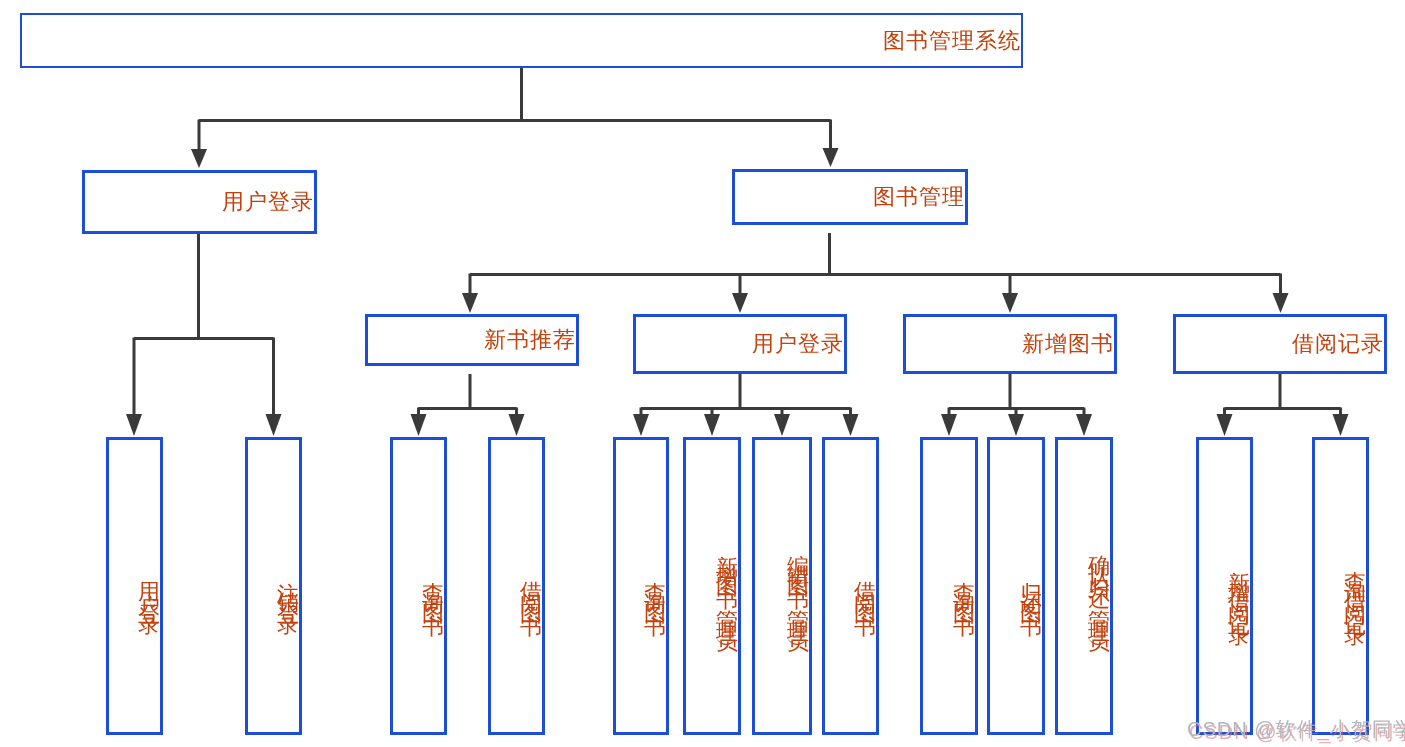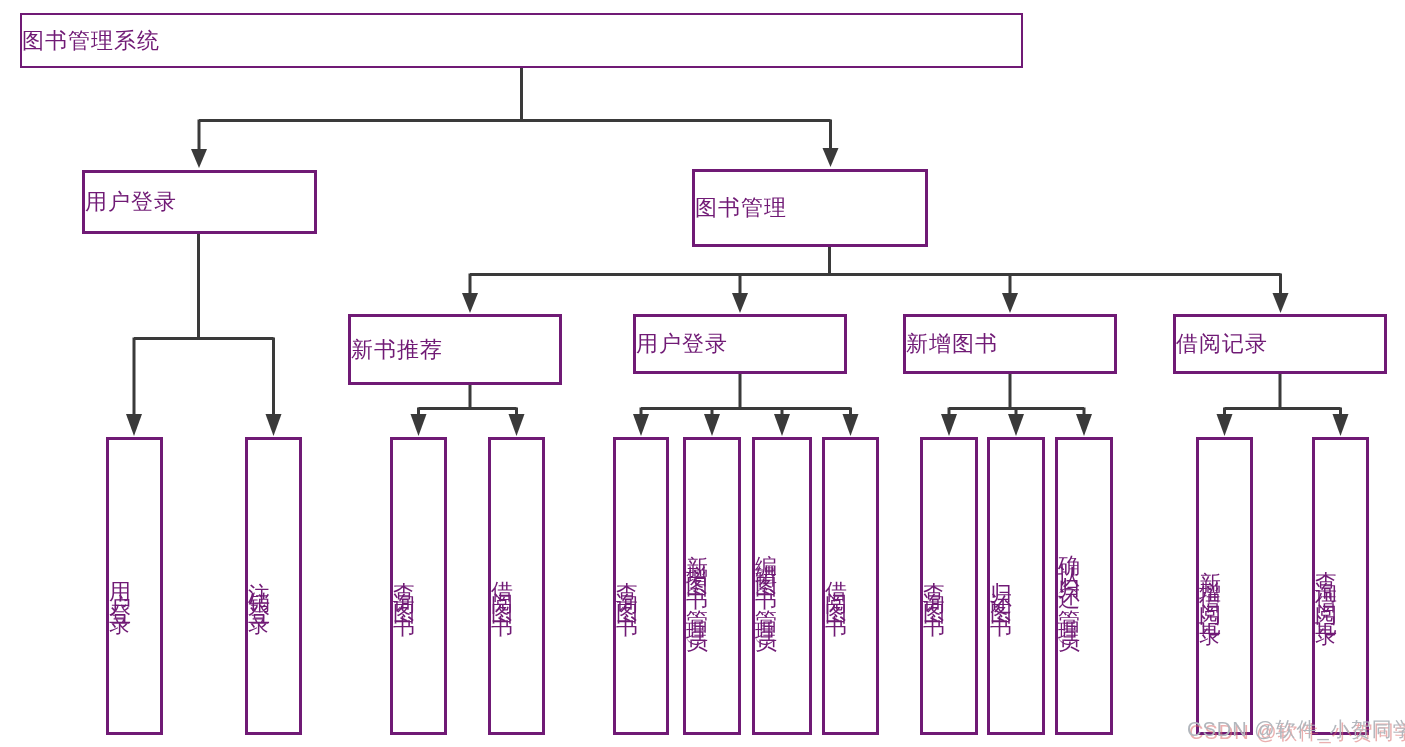--- a/index.html
+++ b/index.html
@@ -2,35 +2,35 @@
 <html><head>
 <meta charset="utf-8">
 <style>
   html,body { margin:0; padding:0; background:#ffffff; }
   #canvas {
     position:relative; width:1405px; height:747px; background:#ffffff;
     font-family:"Liberation Sans","DejaVu Sans",sans-serif; overflow:hidden;
   }
   #connectors { position:absolute; left:0; top:0; width:1405px; height:747px; }
   .box {
-    position:absolute; background:#ffffff; border:3px solid #701a75;
-    box-sizing:border-box; display:flex; align-items:center; justify-content:flex-start;
-    color:#701a75;
+    position:absolute; background:#ffffff; border:3px solid #1d4ed8;
+    box-sizing:border-box; display:flex; align-items:center; justify-content:flex-end;
+    color:#c2410c;
   }
   .box.root { border-width:2px; }
   .box.h span { font-size:22px; letter-spacing:1px; white-space:nowrap; }
   .box.v span {
     writing-mode:vertical-rl; text-orientation:mixed;
     font-size:22px; letter-spacing:11px; line-height:1; white-space:nowrap;
   }
   
   .n-root { left:20px;  top:13px;  width:1003px; height:55px; }
   .n-l2a  { left:82px;  top:170px; width:235px;  height:64px; }
-  .n-l2b  { left:692px; top:169px; width:236px;  height:78px; }
-  .n-l3a  { left:348px; top:314px; width:214px;  height:71px; }
+  .n-l2b  { left:732px; top:169px; width:236px;  height:56px; }
+  .n-l3a  { left:365px; top:314px; width:214px;  height:52px; }
   .n-l3b  { left:633px; top:314px; width:214px;  height:60px; }
   .n-l3c  { left:903px; top:314px; width:214px;  height:60px; }
   .n-l3d  { left:1173px;top:314px; width:214px;  height:60px; }
   .leaf   { top:437px; height:298px; }
   .n-u1 { left:106px;  width:57px; }
   .n-u2 { left:245px;  width:57px; }
   .n-n1 { left:390px;  width:57px; }
   .n-n2 { left:488px;  width:57px; }
   .n-b1 { left:613px;  width:56px; }
   .n-b2 { left:683px;  width:58px; }

